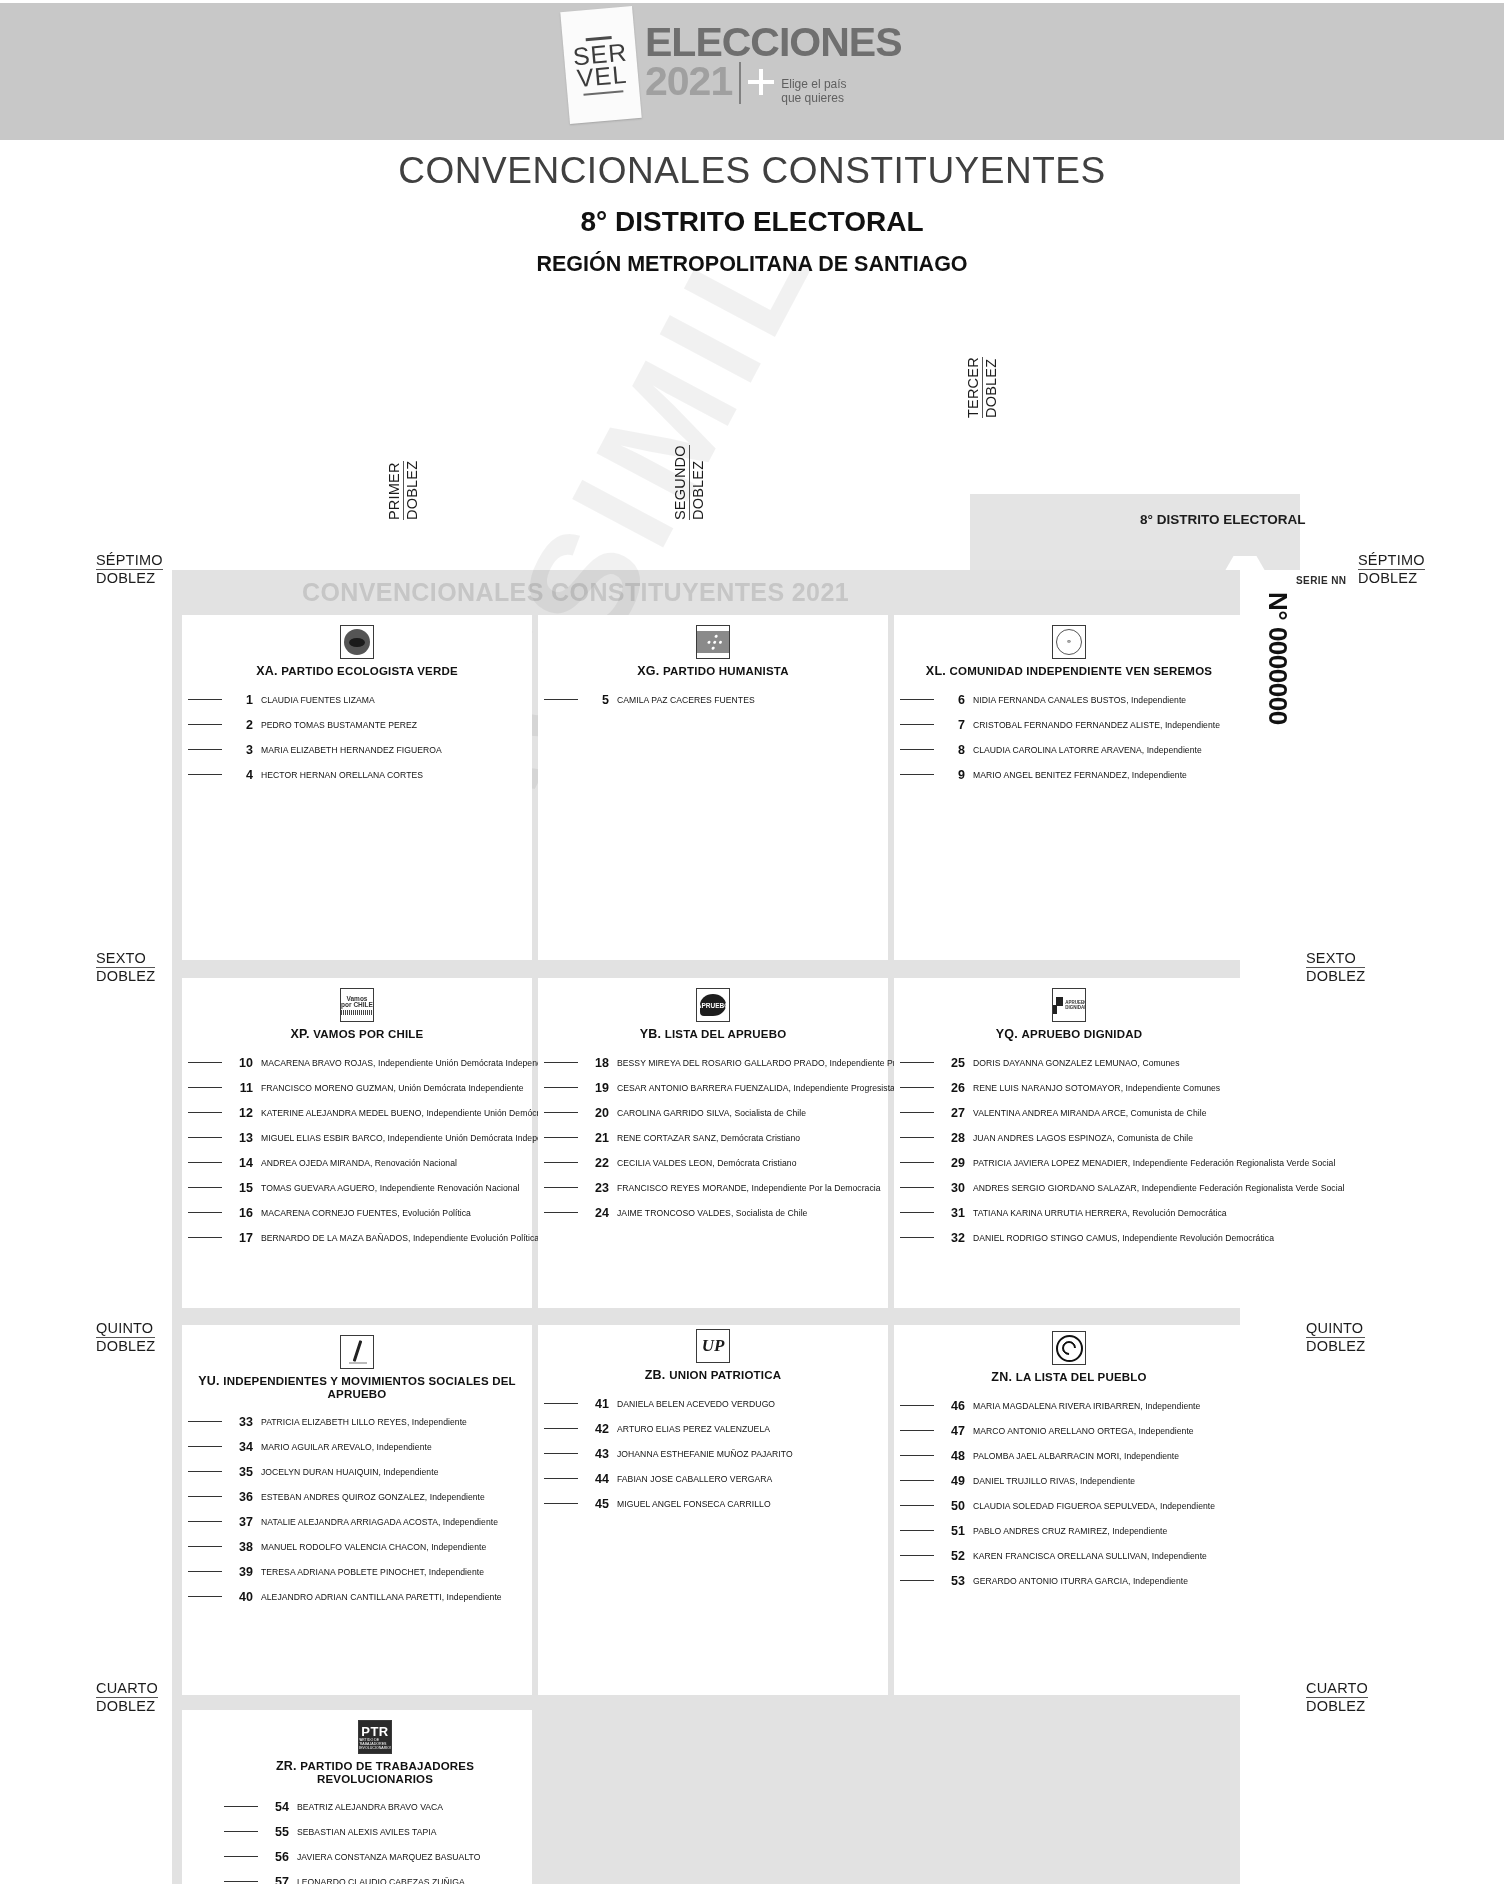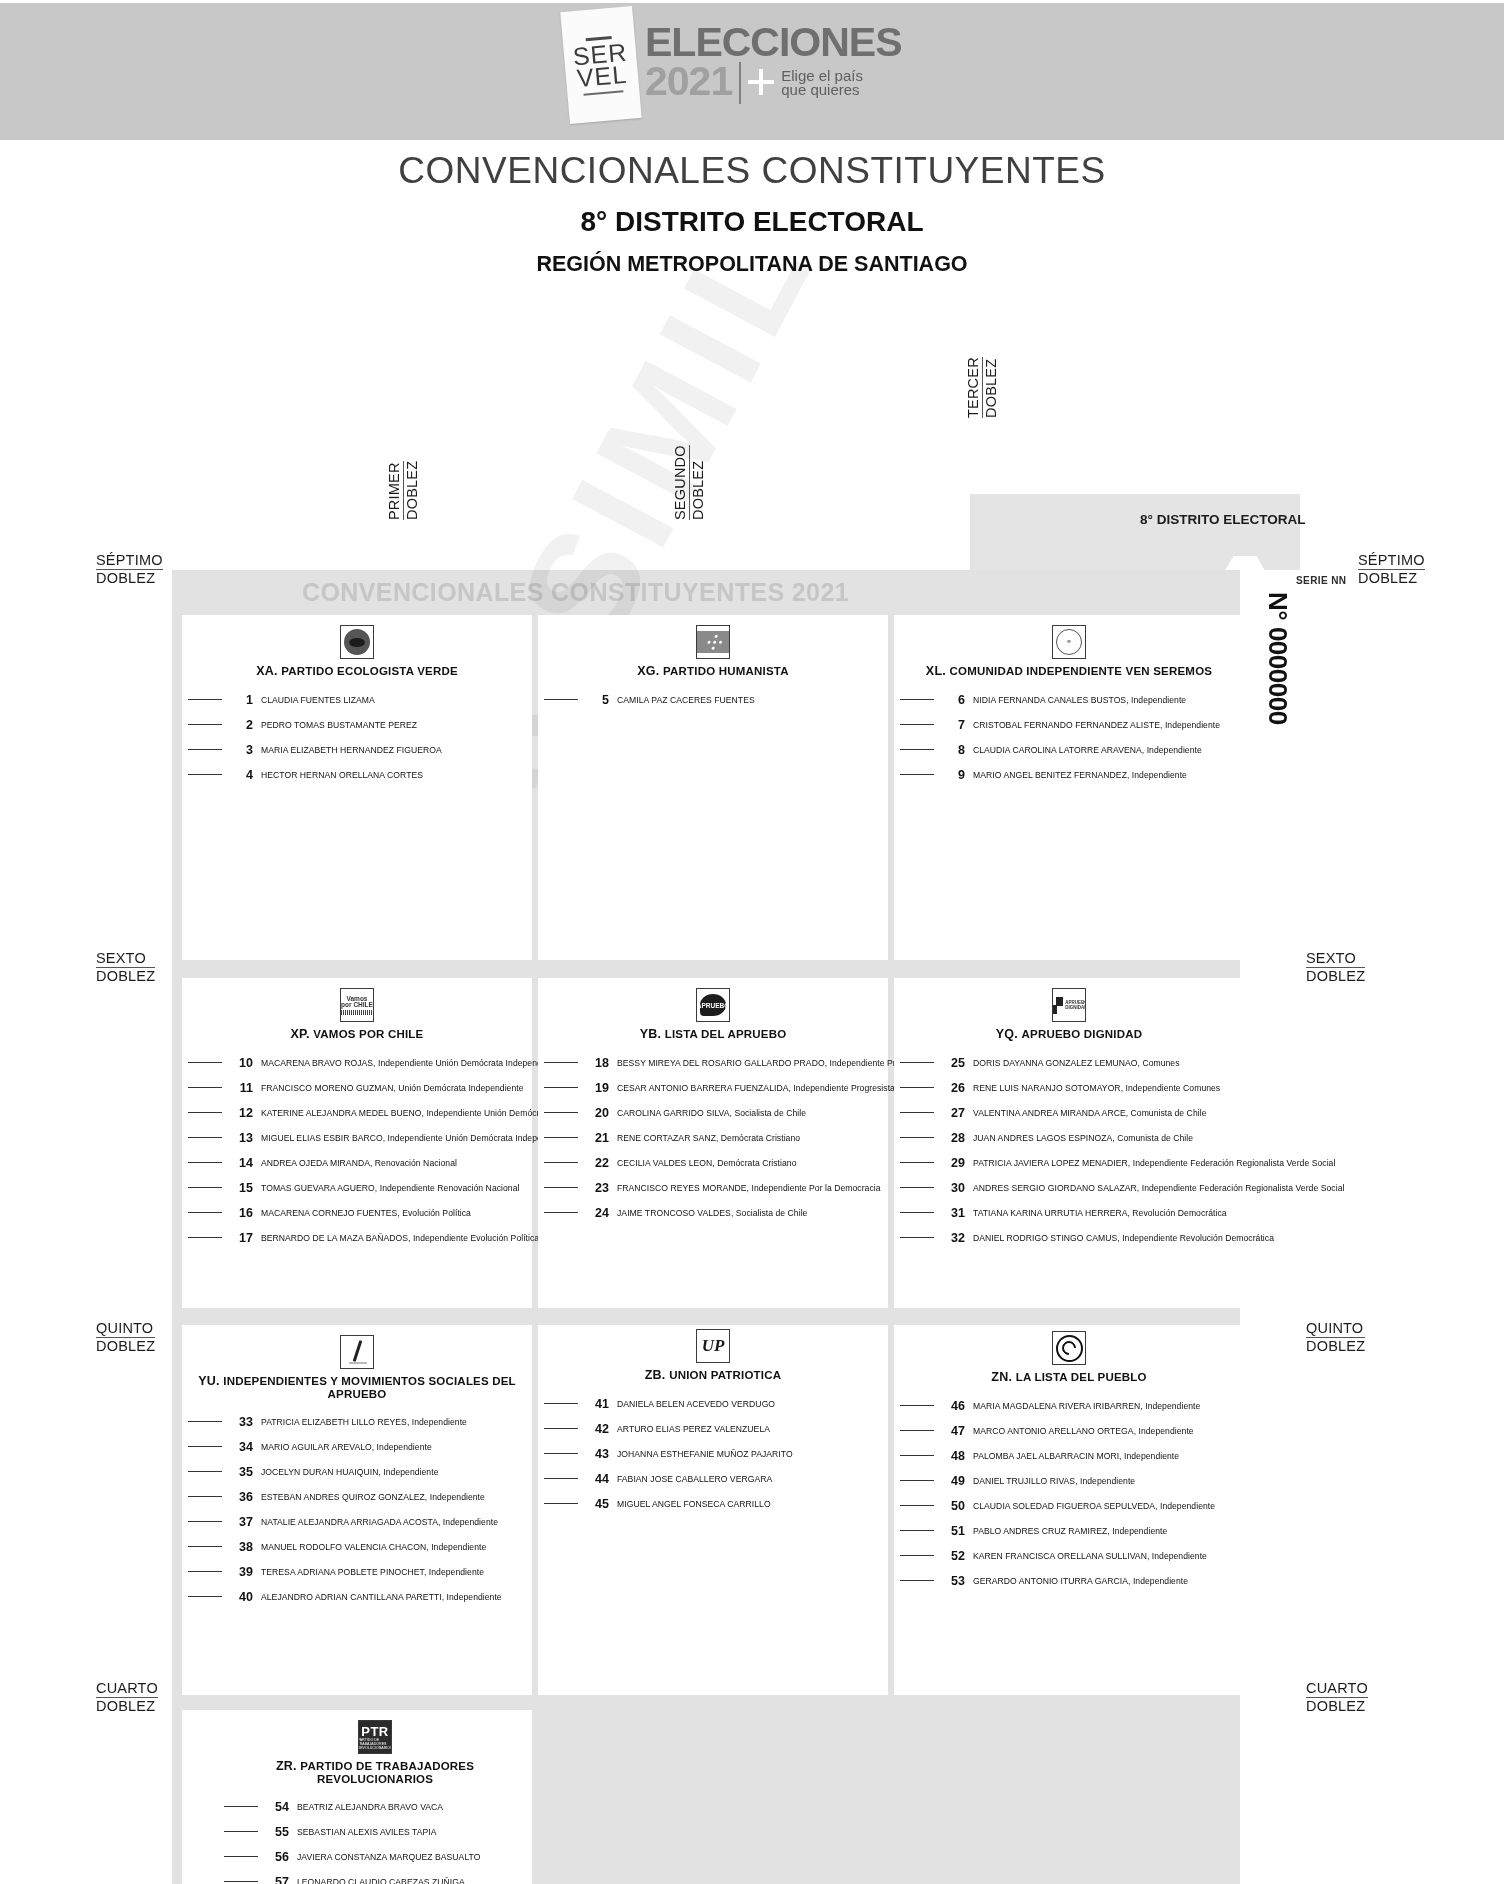--- a/index.html
+++ b/index.html
@@ -64,21 +64,21 @@
   .elec-divider { width: 2px; height: 42px; background: #818181; margin-top: 1px; }
   .elec-plus {
     position: relative; width: 26px; height: 26px; margin-top: 8px; flex: 0 0 26px;
   }
   .elec-plus:before, .elec-plus:after {
     content: ""; position: absolute; background: #ffffff;
   }
   .elec-plus:before { left: 0; top: 11px; width: 26px; height: 4px; }
   .elec-plus:after { left: 11px; top: 0; width: 4px; height: 26px; }
   .elec-tag {
-    font-size: 15px; color: #5f5f5f; line-height: 14px; margin-top: 8px;
+    font-size: 12px; color: #5f5f5f; line-height: 14px; margin-top: 16px;
   }
 
   
   .doc-titles { position: absolute; top: 150px; left: 0; width: 1504px; text-align: center; }
   .t-main { font-size: 37px; font-weight: normal; letter-spacing: .5px; color: #404040; }
   .t-sub  { font-size: 28px; font-weight: bold; margin-top: 14px; color: #111; }
   .t-comunas { font-size: 21.5px; margin-top: 16px; color: #111; }
   .t-comunas b { font-weight: bold; }
   .t-region { font-size: 21.5px; font-weight: bold; margin-top: 14px; color: #111; }
 

